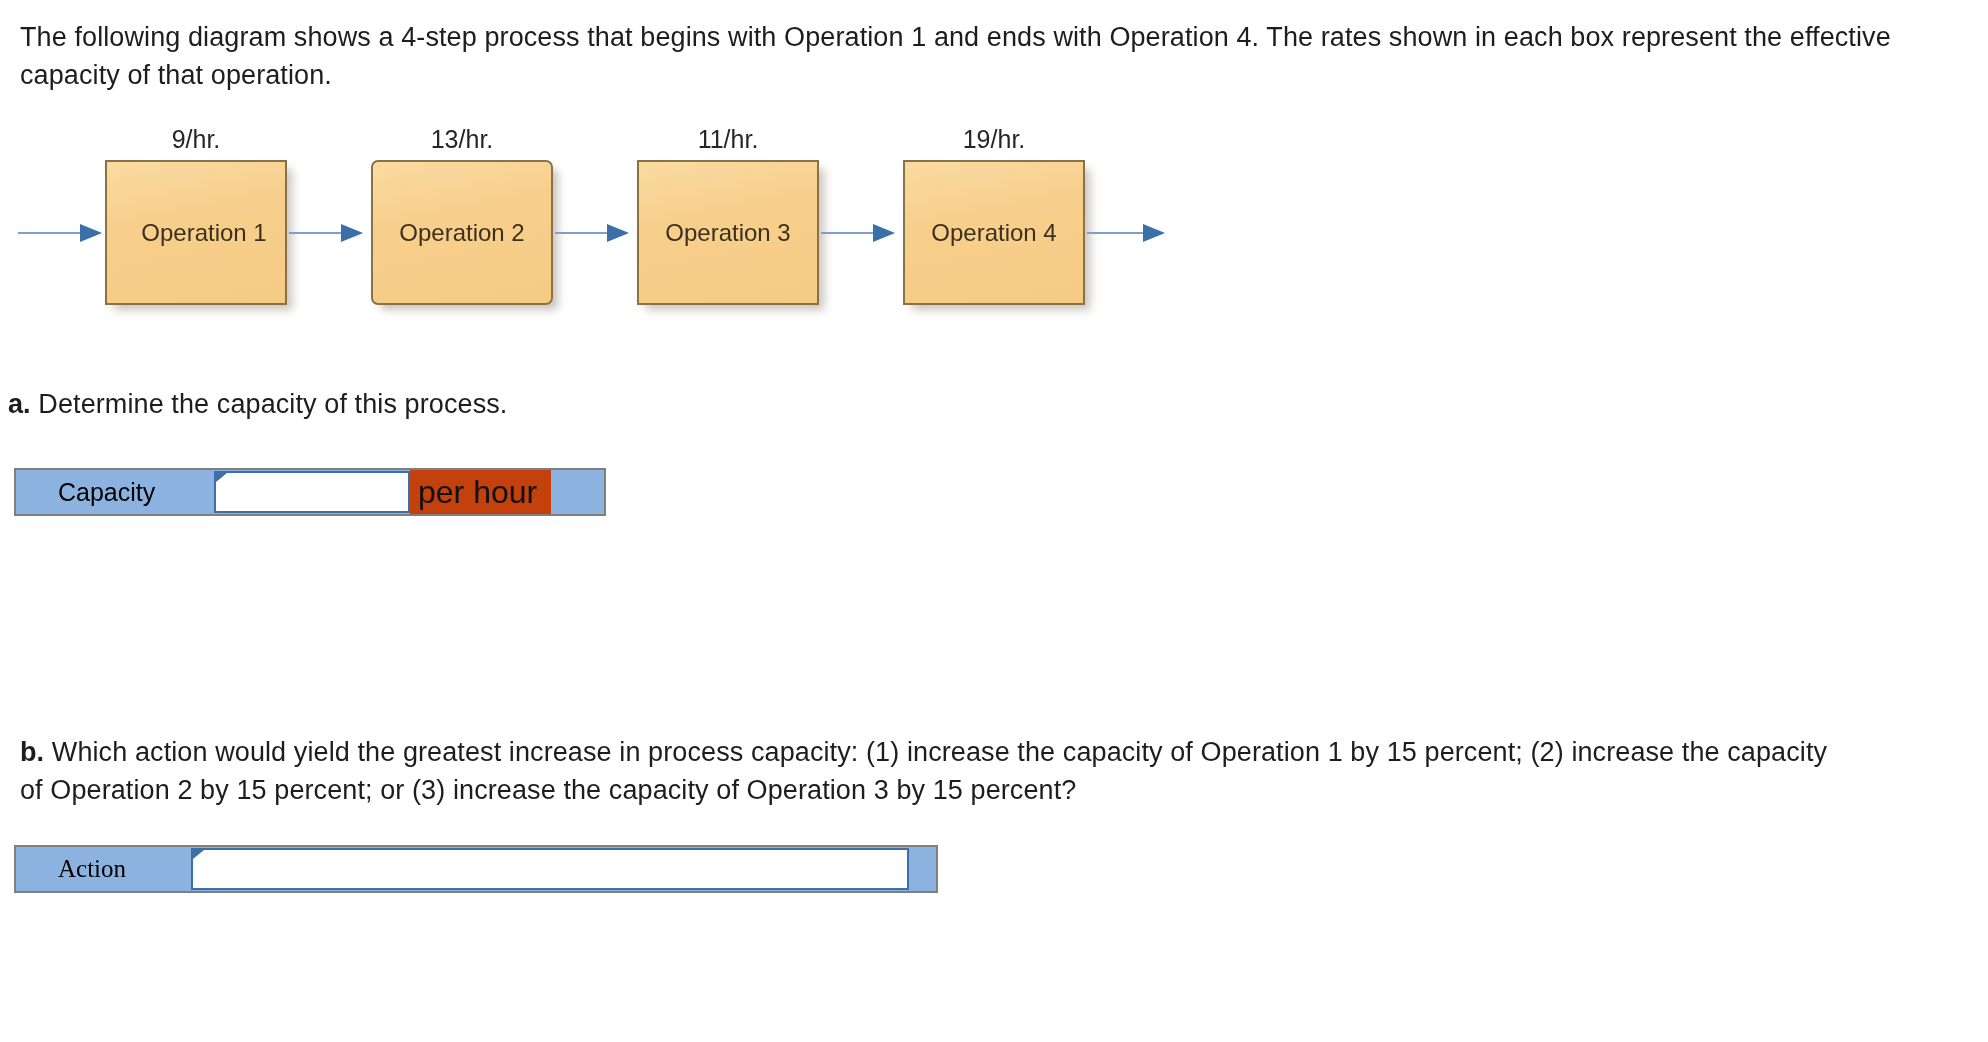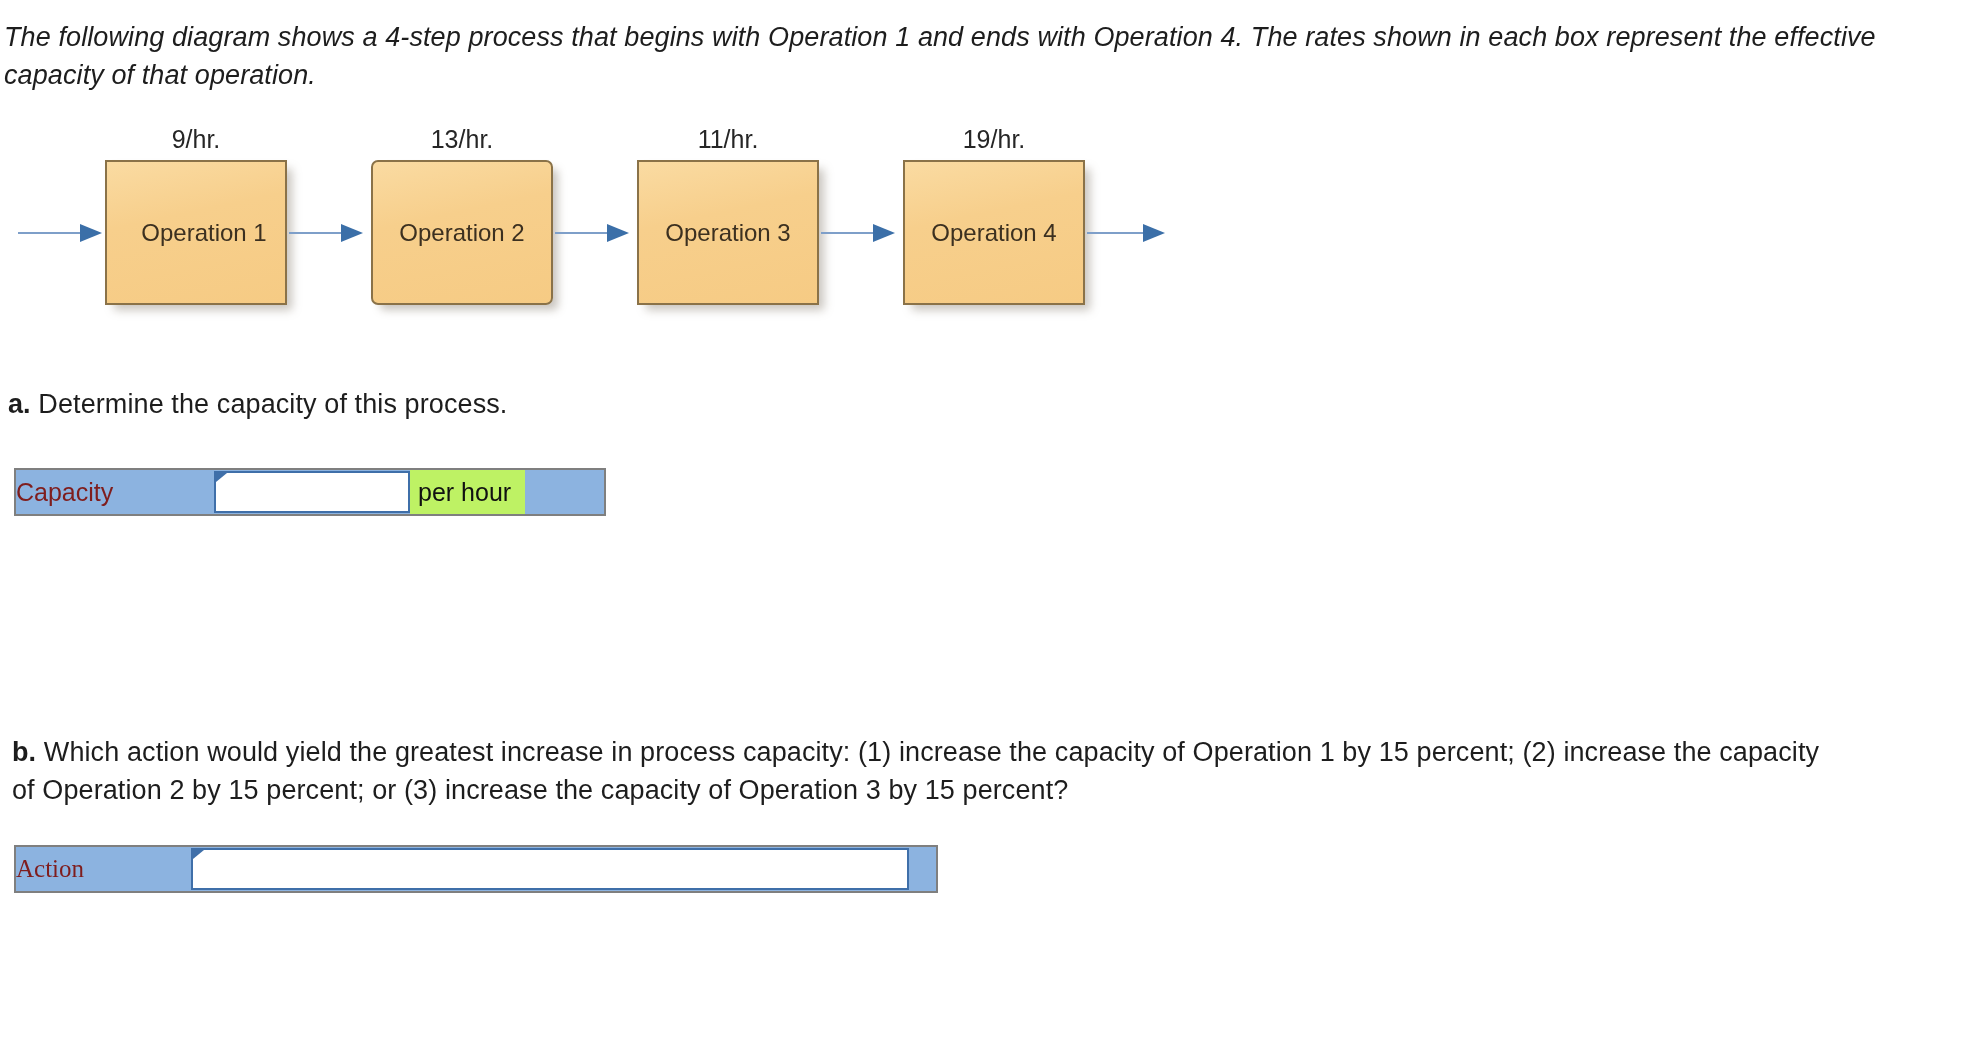--- a/index.html
+++ b/index.html
@@ -19,23 +19,23 @@
   
   .qtext {
     position: absolute;
     font-size: 27px;
     line-height: 1.42;
     color: #1d1d1d;
     letter-spacing: 0.1px;
   }
   .qtext b { font-weight: bold; }
 
-  #intro-text { left: 4px; top: 18px; width: 1880px; font-style: italic; }
+  #intro-text { left: 20px; top: 18px; width: 1880px; }
   #part-a-text { left: 8px; top: 385px; width: 1200px; }
-  #part-b-text { left: 12px; top: 733px; width: 1810px; }
+  #part-b-text { left: 20px; top: 733px; width: 1810px; }
 
   
   #process-diagram {
     position: absolute;
     left: 0px;
     top: 125px;
     width: 1200px;
     height: 185px;
     text-decoration: underline;
   }
@@ -98,32 +98,33 @@
     border: 2px solid #7f7f7f;
     background: #8cb3e0;
     display: flex;
     align-items: stretch;
     height: 48px;
   }
   .answer-label {
     display: flex;
     align-items: center;
     font-size: 25px;
-    color: #7f1d1d;
+    color: #000000;
+    padding-left: 42px;
     box-sizing: border-box;
     background: #8cb3e0;
   }
   .answer-suffix {
     display: flex;
     align-items: center;
-    font-size: 25px;
+    font-size: 32px;
     color: #111111;
     padding-left: 8px;
     padding-right: 14px;
-    background: #bef264;
+    background: #c2410c;
   }
   .answer-input-wrap {
     position: relative;
     box-sizing: border-box;
     border: 2px solid #3f6fa9;
     background: #ffffff;
     margin: 1px 0;
   }
   .answer-input {
     width: 100%;

